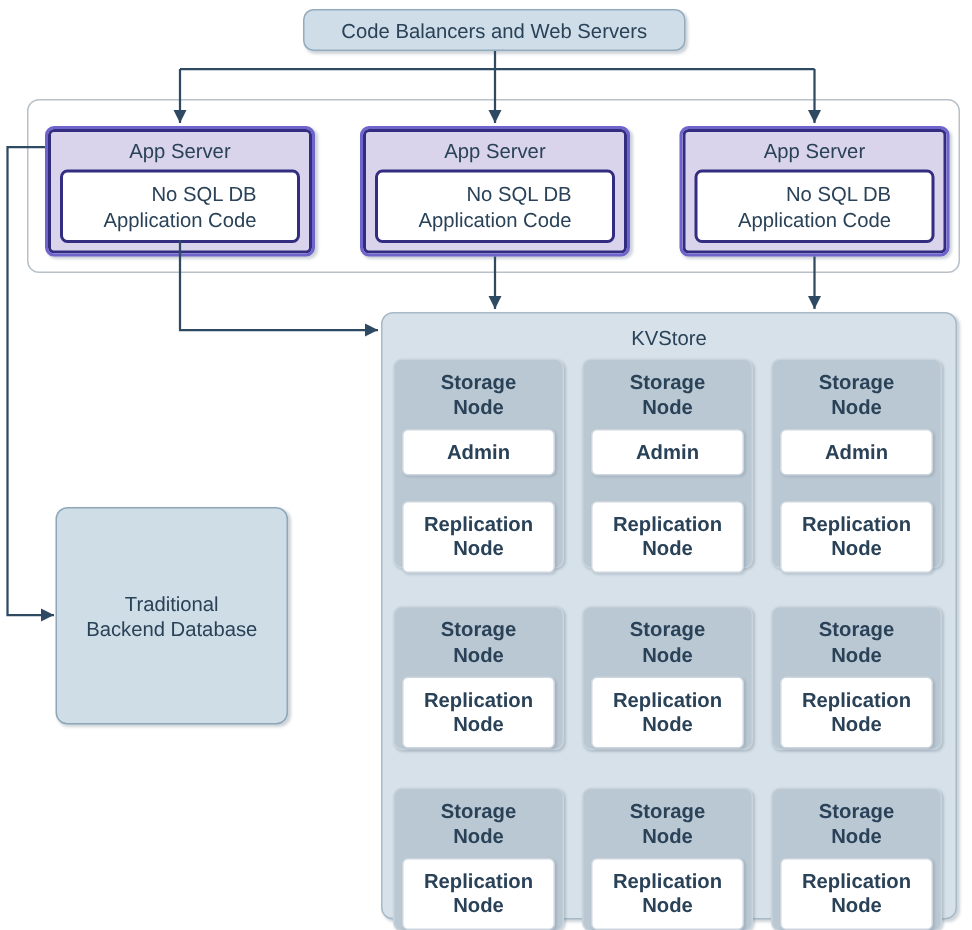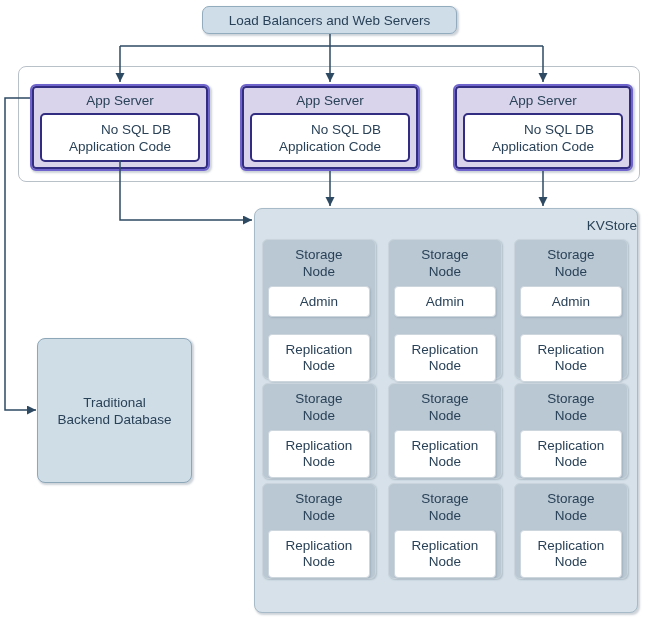--- a/index.html
+++ b/index.html
@@ -46,25 +46,25 @@
     display:flex; align-items:center; justify-content:center;
     text-align:right; white-space:pre-line; line-height:17px;
   }
 
   
   .kvstore {
     left:254px; top:208px; width:384px; height:405px;
     background:#d6e1e9; border:1.5px solid #a7bac7; border-radius:8px;
     box-shadow:1.5px 1.5px 2px rgba(90,110,130,0.30);
   }
-  .kv-title { position:absolute; left:0; right:0; top:8px; text-align:right; }
+  .kv-title { position:absolute; left:0; right:0; top:8px; text-align:center; }
   .kv-grid {
     position:absolute; left:7px; top:30px;
     display:grid; grid-template-columns:repeat(3,114px);
-    grid-template-rows:140px 96px 96px; gap:4px 12px;
+    grid-template-rows:140px 96px 96px; gap:25px 12px;font-weight:bold;
   }
   .storage-node {
     background:#bac8d3; border:1px solid #c9d4dc; border-radius:6px;
     box-sizing:border-box; padding-top:6px; text-align:center;
     box-shadow:1px 1px 1.5px rgba(80,100,120,0.25);
   }
   .sn-title { white-space:pre-line; }
   .white-box {
     margin:6px auto 17px; width:100px; background:#ffffff;
     border:1px solid #cdd6dd; border-radius:4px;
@@ -82,21 +82,21 @@
     text-align:center; white-space:pre-line;
     box-shadow:1.5px 1.5px 2px rgba(90,110,130,0.30);
   }
 </style>
 </head>
 <body>
 
 <div class="canvas">
 
   <div class="abs lb-box">
-    <span>Load Balancers and Web Servers</span>
+    <span>Code Balancers and Web Servers</span>
   </div>
 
   <div class="abs app-group"></div>
 
   <div class="abs app-server" style="left:30px;">
     <div class="as-title">App Server</div>
     <div class="as-inner">No SQL DB
 Application Code</div>
   </div>
 

